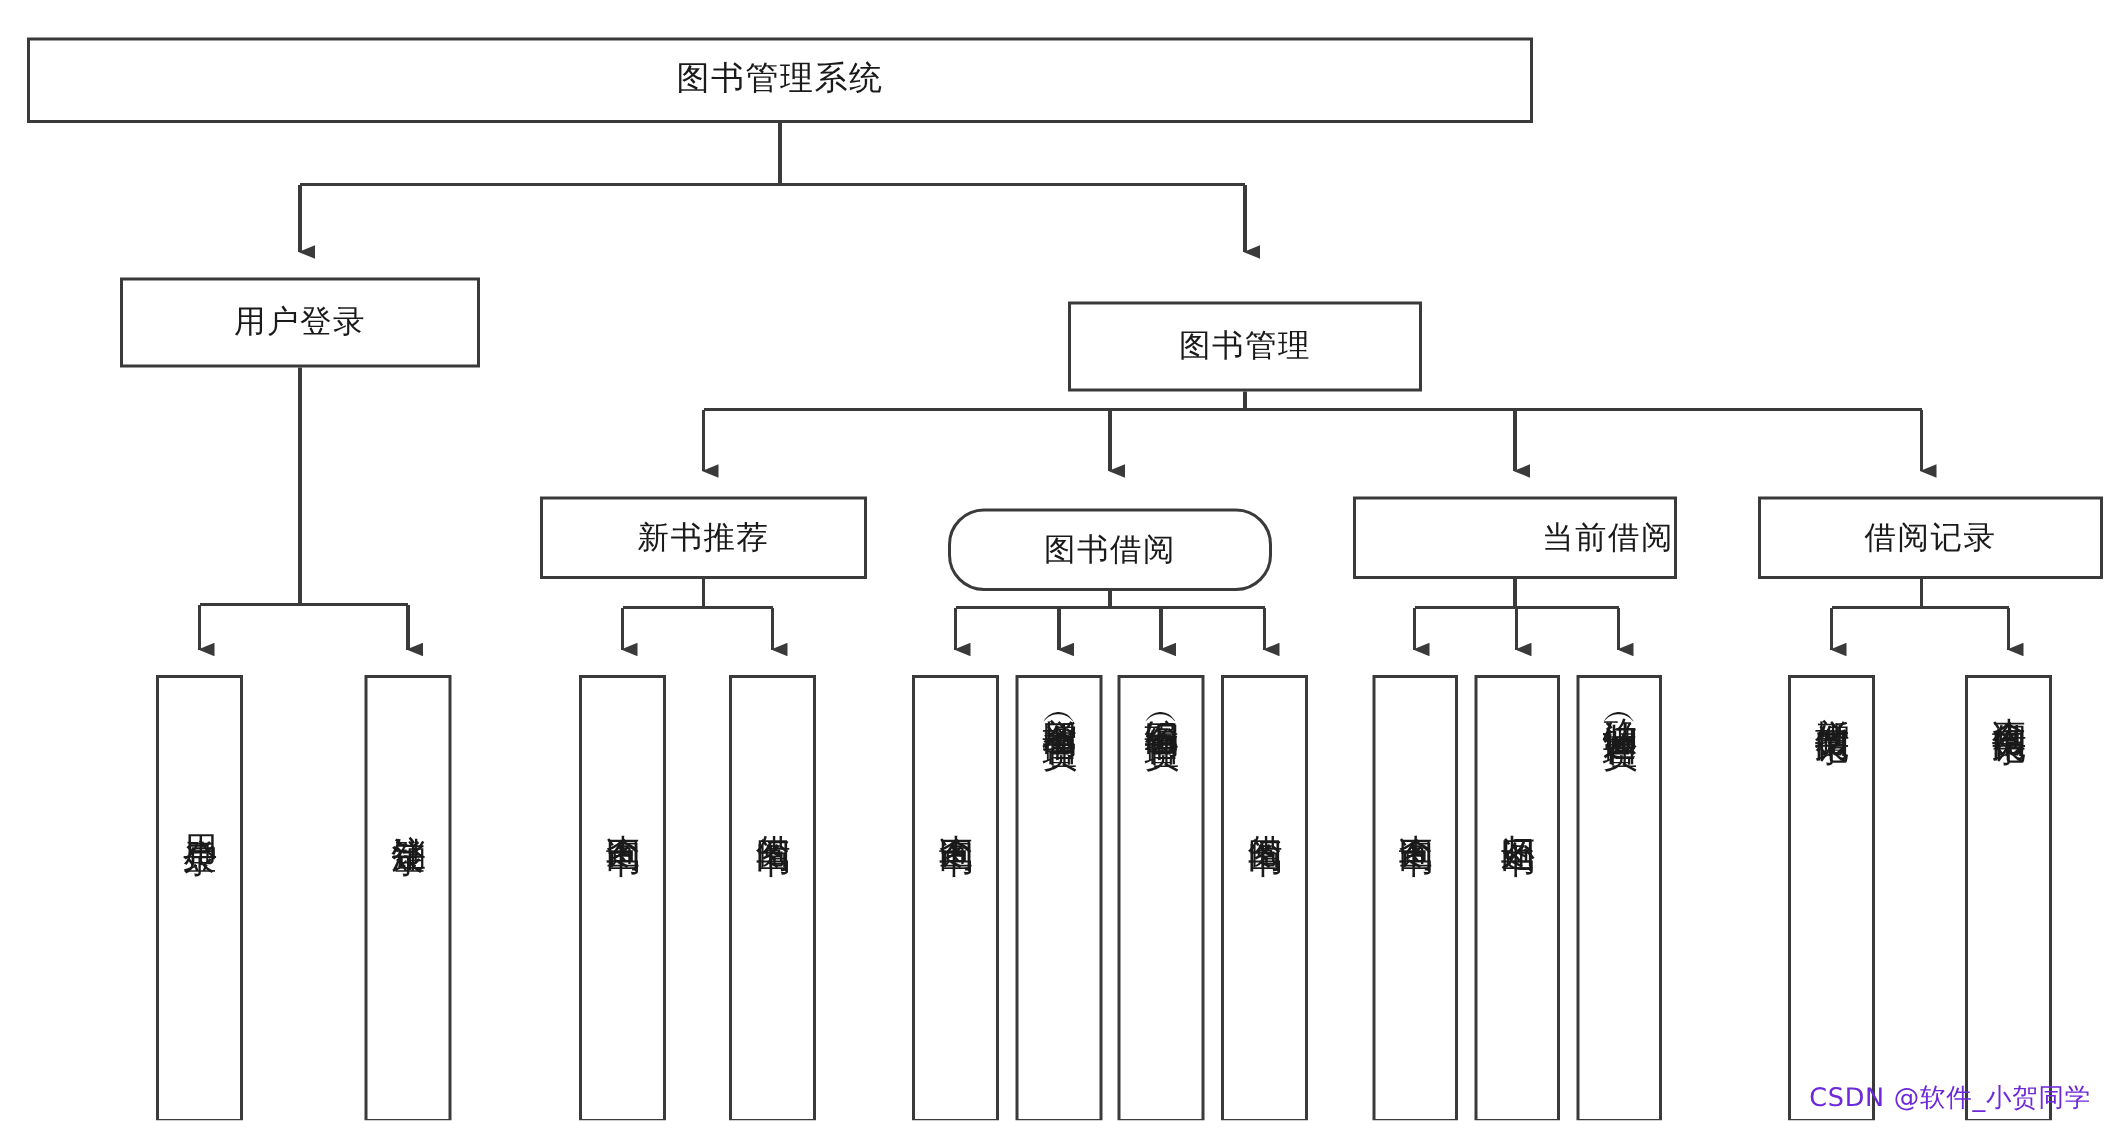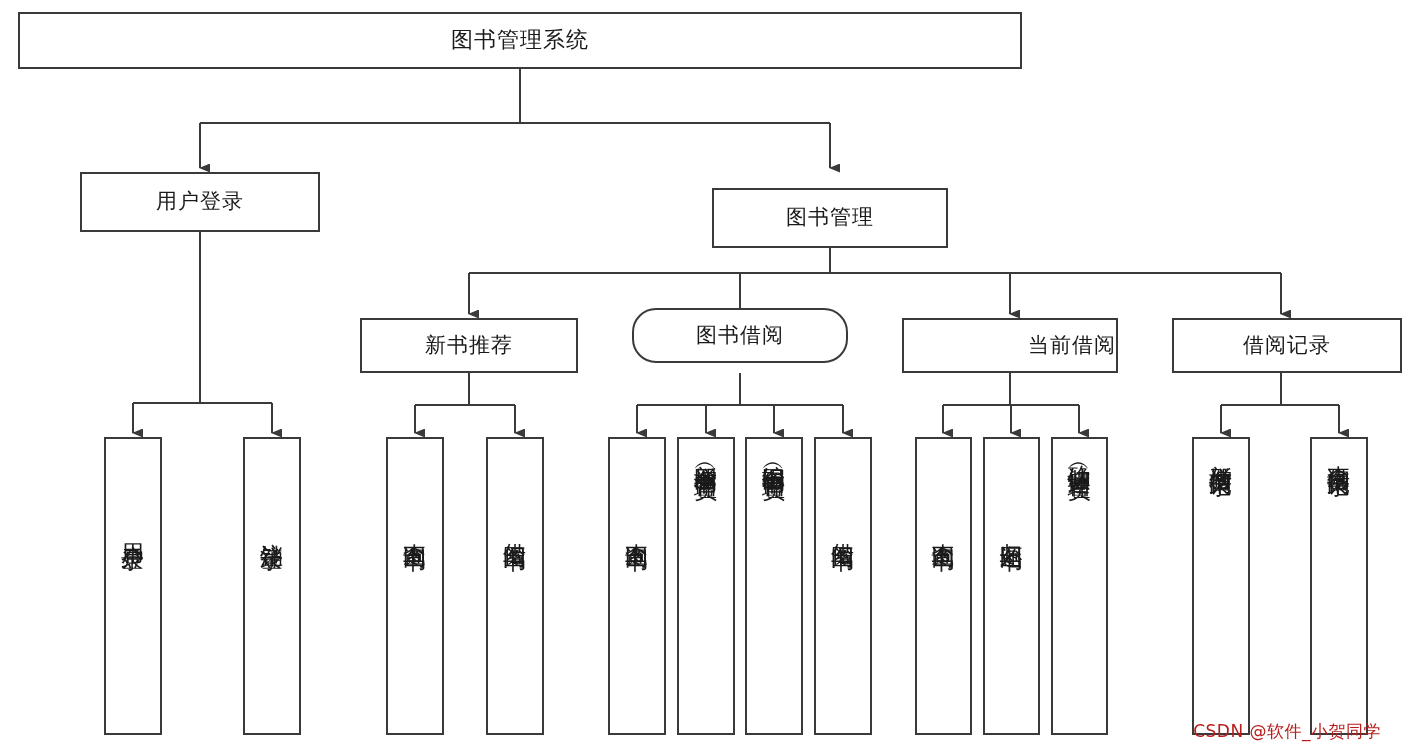--- a/index.html
+++ b/index.html
@@ -28,20 +28,21 @@
   }
   .node {
     position: absolute;
     box-sizing: border-box;
     background: #ffffff;
     border: 2px solid #3a3a3a;
     display: flex;
     align-items: center;
     justify-content: center;
     color: #1a1a1a;
+    margin-top: 13px;
   }
   .node.horiz {
     font-size: 21px;
     letter-spacing: 1px;
     line-height: 1.2;
   }
   .node.root {
     font-size: 22px;
   }
   .node.leaf {
@@ -56,24 +57,24 @@
     line-height: 1.05;
     letter-spacing: 2px;
     white-space: nowrap;
     color: #1a1a1a;
   }
   .leaf-short .vtext {
     margin-top: 78px;
   }
   .watermark {
     position: absolute;
-    right: 24px;
+    right: 11px;
     bottom: 4px;
     font-size: 17px;
-    color: #b91c1c;
+    color: #6d28d9;
     letter-spacing: 0.5px;
     white-space: nowrap;
   }
 </style>
 </head>
 <body>
 
 <div id="canvas">
 
   <svg id="wires" viewBox="0 0 1405 747" xmlns="http://www.w3.org/2000/svg">
@@ -135,21 +136,21 @@
   <div class="node horiz" id="node-l2-0" style="left: 80px; top: 172px; width: 240px; height: 60px;">
     <span>用户登录</span>
   </div>
   <div class="node horiz" id="node-l2-1" style="left: 712px; top: 188px; width: 236px; height: 60px; align-items: center;">
     <span>图书管理</span>
   </div>
 
   <div class="node horiz" id="node-l3-0" style="left: 360px; top: 318px; width: 218px; height: 55px; align-items: center;">
     <span>新书推荐</span>
   </div>
-  <div class="node horiz" id="node-l3-1" style="left: 632px; top: 308px; width: 216px; height: 55px; border-radius: 24px;">
+  <div class="node horiz" id="node-l3-1" style="left: 632px; top: 326px; width: 216px; height: 55px; border-radius: 24px;">
     <span>图书借阅</span>
   </div>
   <div class="node horiz" id="node-l3-2" style="left: 902px; top: 318px; width: 216px; height: 55px; justify-content: flex-end;">
     <span>当前借阅</span>
   </div>
   <div class="node horiz" id="node-l3-3" style="left: 1172px; top: 318px; width: 230px; height: 55px;">
     <span>借阅记录</span>
   </div>
 
   <div class="node leaf leaf-short" id="leaf-0" style="left: 104px; top: 437px; width: 58px; height: 298px;">

